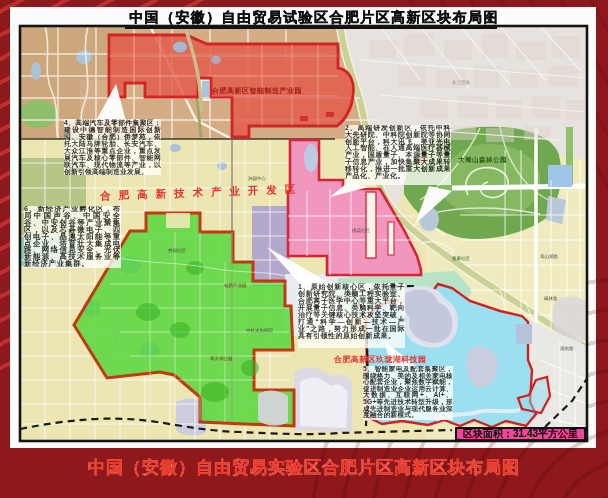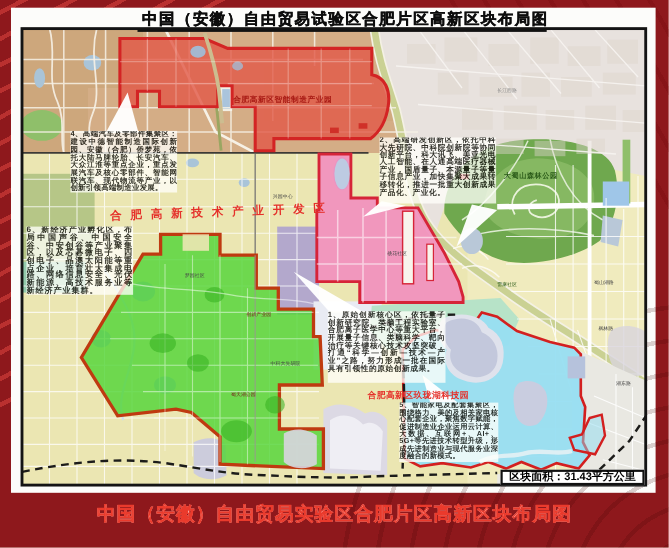--- a/index.html
+++ b/index.html
@@ -15,21 +15,21 @@
   #page{position:absolute;left:10px;top:7px;width:586px;height:441px;background:#fcfcfa;}
   #title{position:absolute;left:10px;top:9px;width:608px;text-align:center;
     font-size:14px;font-weight:bold;color:#0d0d0d;letter-spacing:1.4px;-webkit-text-stroke:0.4px #0d0d0d;white-space:nowrap;}
   #trule{position:absolute;left:125px;top:27px;width:372px;height:2px;background:#111;}
   #caption{position:absolute;left:0;top:456px;width:608px;text-align:center;
     font-size:17px;font-weight:bold;color:#ffffff;letter-spacing:1px;-webkit-text-stroke:0.5px #ea3a2c;white-space:nowrap;}
   svg{position:absolute;left:0;top:0;}
   .tb{position:absolute;background:rgba(255,255,250,.88);color:#15150f;
     text-align:justify;overflow:hidden;font-weight:600;opacity:.87;}
   #areabox{position:absolute;left:455px;top:427px;width:127px;height:10px;
-    background:#ffffff;border:2px solid #111;font-size:10px;font-weight:bold;color:#000;
+    background:#ec4899;border:2px solid #111;font-size:10px;font-weight:bold;color:#000;
     text-align:center;line-height:10px;letter-spacing:0px;white-space:nowrap;}
 </style>
 </head>
 <body>
 <div id="stage">
   <div class="ray1"></div>
   <div class="ray3"></div>
   <div id="page"></div>
   <div class="ray2"></div>
   <svg width="608" height="498" viewBox="0 0 608 498">

